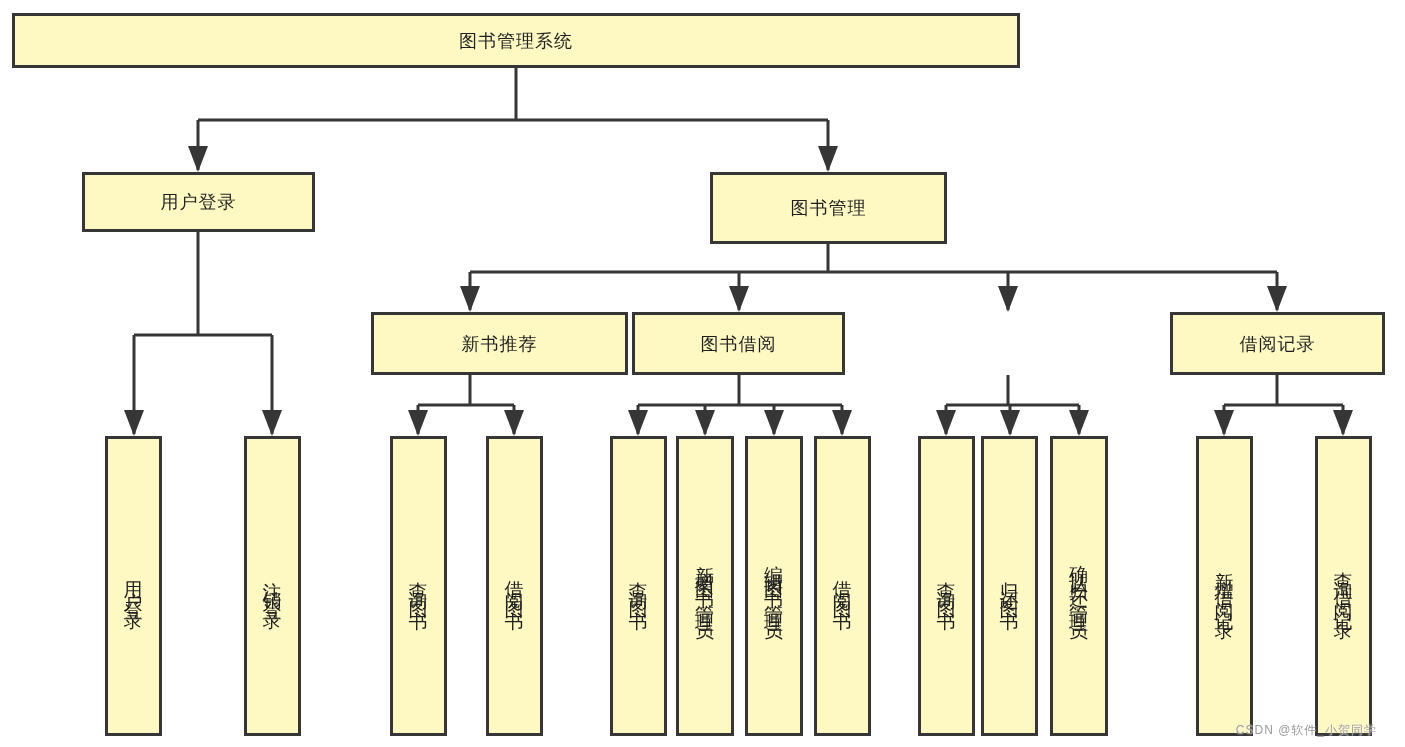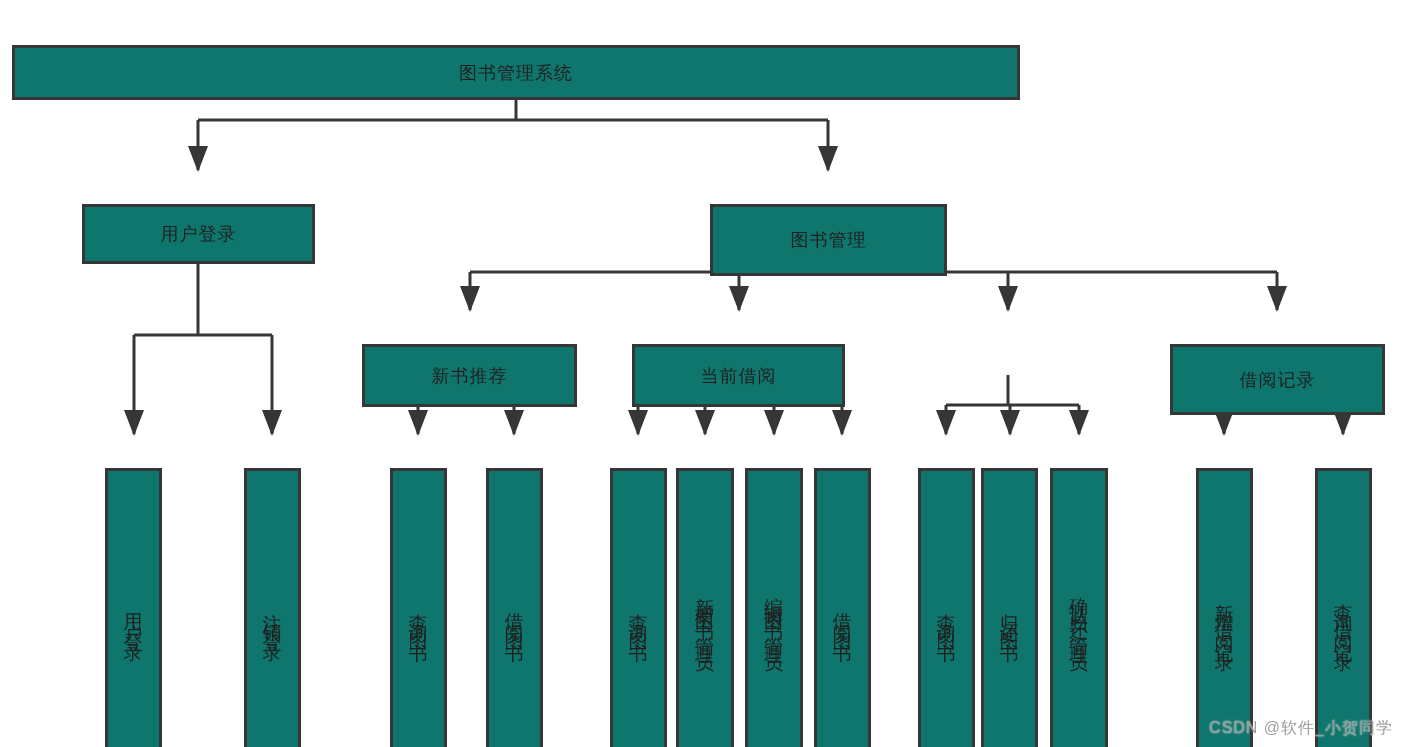--- a/index.html
+++ b/index.html
@@ -19,45 +19,44 @@
     position: absolute;
     left: 0;
     top: 0;
     width: 1405px;
     height: 747px;
   }
   .node {
     position: absolute;
     box-sizing: border-box;
     border: 3px solid #363636;
-    background: #0f766e;
+    background: #fef9c3;
     color: #1f1f1f;
     display: grid;
     place-items: center;
     text-align: left;
-    margin-top: 32px;
   }
   .node.h {
     font-size: 18px;
     letter-spacing: 1px;
     white-space: nowrap;
   }
   .node.v {
     writing-mode: vertical-rl;
     text-orientation: mixed;
     font-size: 19px;
     letter-spacing: 10px;
     line-height: 1;
     white-space: nowrap;
   }
   .watermark {
     position: absolute;
-    right: 12px;
+    right: 28px;
     bottom: 8px;
-    font-size: 16px;
+    font-size: 12px;
     color: #9b9b9b;
     letter-spacing: 1px;
     text-shadow: 0 0 2px rgba(255,255,255,0.85);
     white-space: nowrap;
     pointer-events: none;
   }
 </style>
 </head>
 <body>
 
@@ -83,23 +82,23 @@
              M936 410 L956 410 L946 436 Z  M1000 410 L1020 410 L1010 436 Z
              M1069 410 L1089 410 L1079 436 Z  M1214 410 L1234 410 L1224 436 Z
              M1333 410 L1353 410 L1343 436 Z"></path>
   </svg>
 
   <div class="node h" style="left:12px;top:13px;width:1008px;height:55px">图书管理系统</div>
 
   <div class="node h" style="left:82px;top:172px;width:233px;height:60px">用户登录</div>
   <div class="node h" style="left:710px;top:172px;width:237px;height:72px">图书管理</div>
 
-  <div class="node h" style="left:362px;top:312px;width:215px;height:63px">新书推荐</div>
-  <div class="node h" style="left:632px;top:312px;width:213px;height:63px">当前借阅</div>
-  <div class="node h" style="left:1170px;top:312px;width:215px;height:71px">借阅记录</div>
+  <div class="node h" style="left:371px;top:312px;width:257px;height:63px">新书推荐</div>
+  <div class="node h" style="left:632px;top:312px;width:213px;height:63px">图书借阅</div>
+  <div class="node h" style="left:1170px;top:312px;width:215px;height:63px">借阅记录</div>
 
   <div class="node v" style="left:105px;top:436px;width:57px;height:300px">用户登录</div>
   <div class="node v" style="left:244px;top:436px;width:57px;height:300px">注销登录</div>
   <div class="node v" style="left:390px;top:436px;width:57px;height:300px">查询图书</div>
   <div class="node v" style="left:486px;top:436px;width:57px;height:300px">借阅图书</div>
   <div class="node v" style="left:610px;top:436px;width:57px;height:300px">查询图书</div>
   <div class="node v" style="left:676px;top:436px;width:58px;height:300px;letter-spacing:8px">新增图书（管理员）</div>
   <div class="node v" style="left:745px;top:436px;width:58px;height:300px;letter-spacing:8px">编辑图书（管理员）</div>
   <div class="node v" style="left:814px;top:436px;width:57px;height:300px">借阅图书</div>
   <div class="node v" style="left:918px;top:436px;width:57px;height:300px">查询图书</div>

